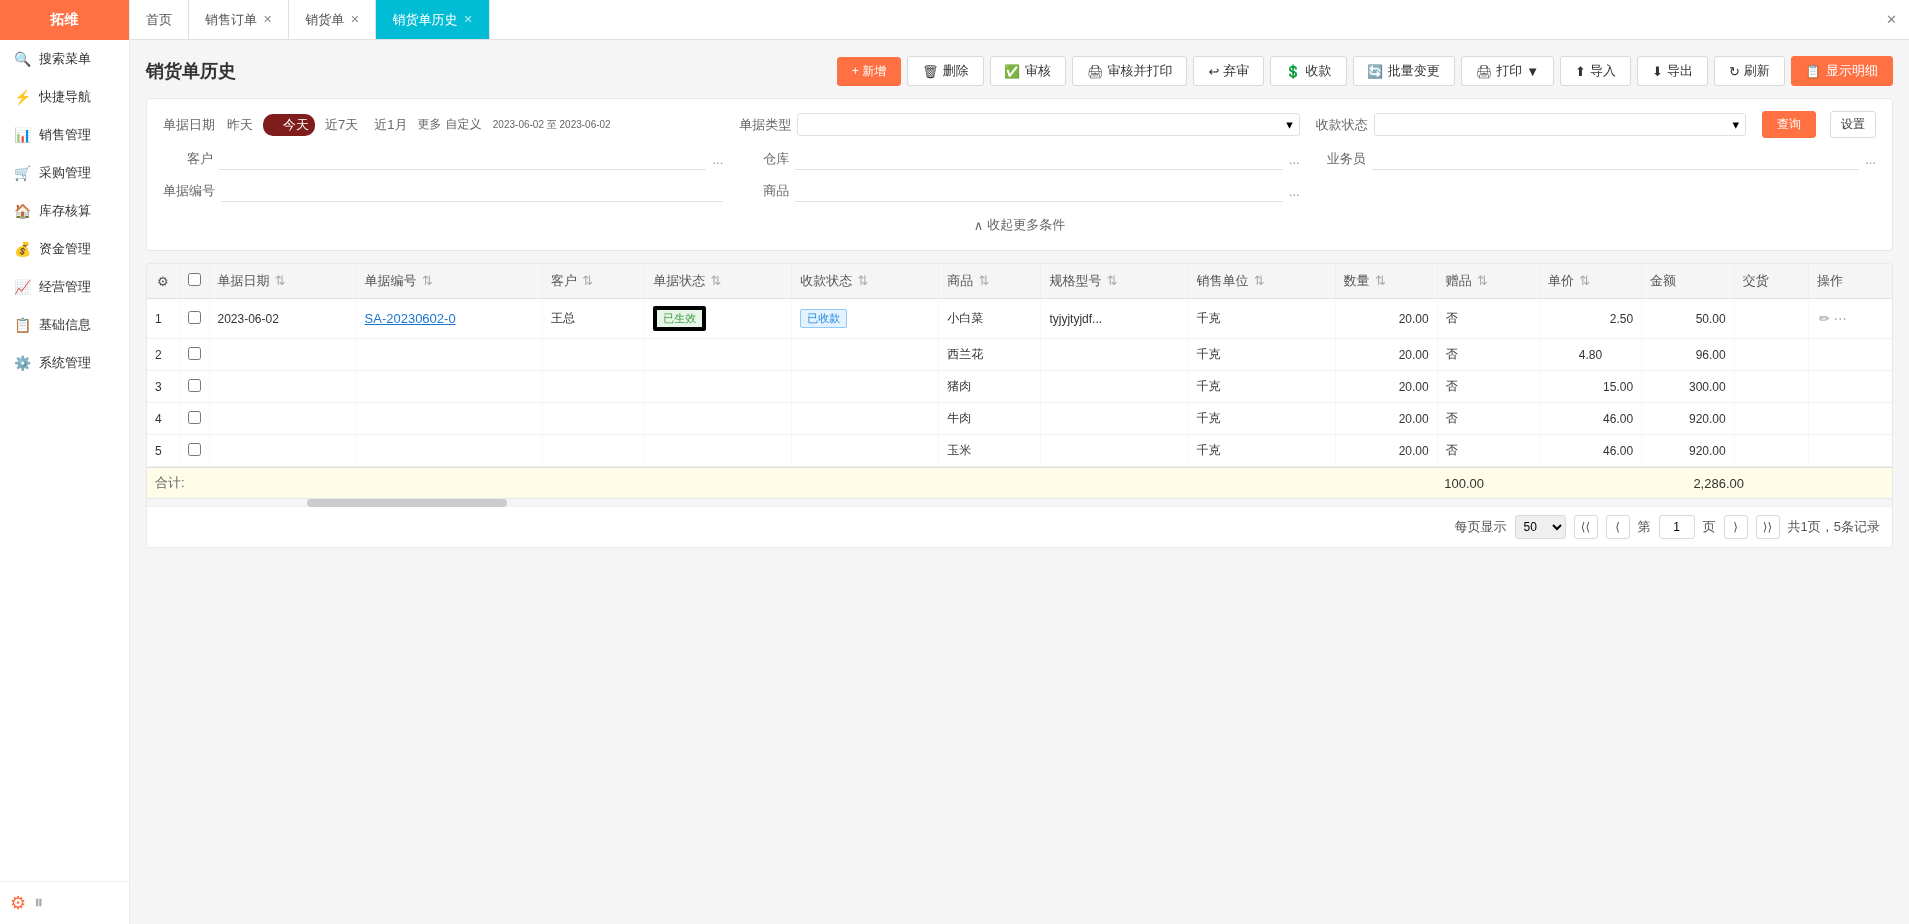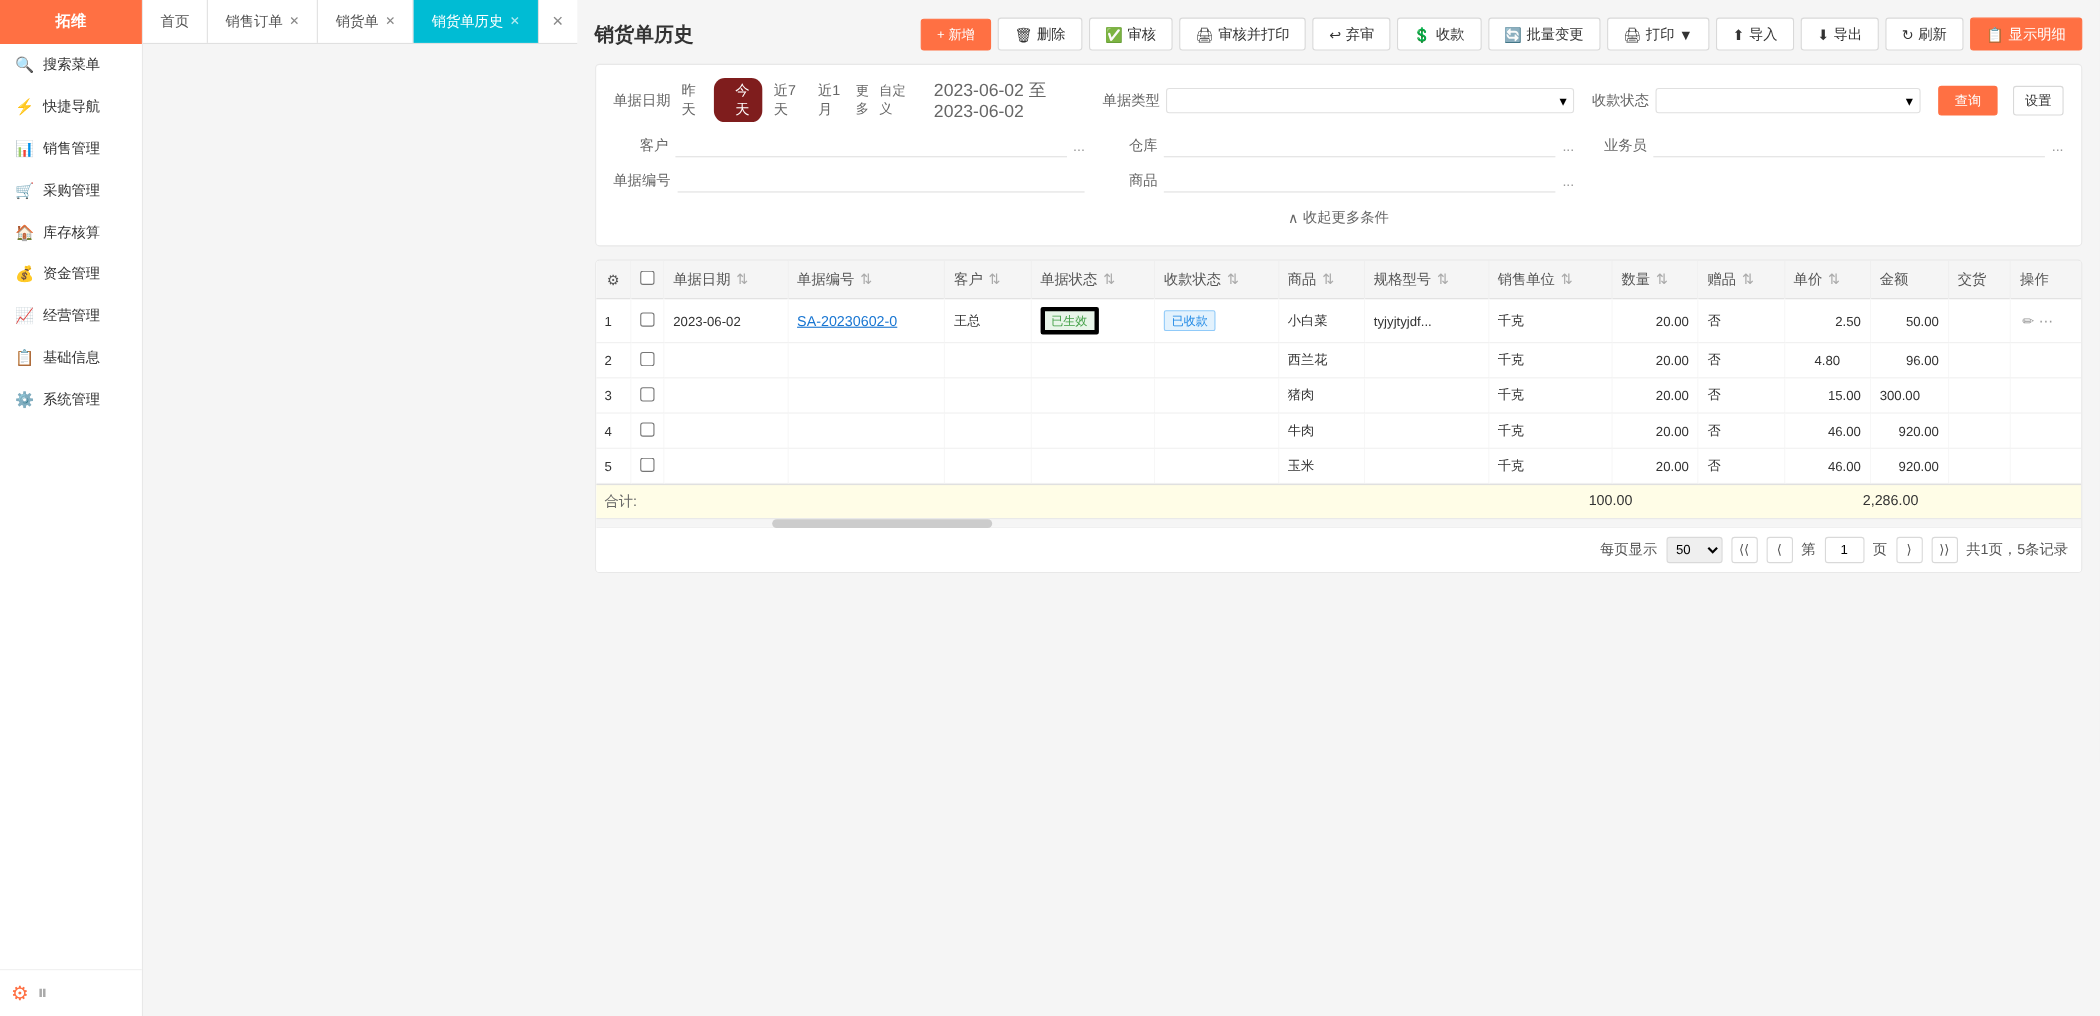--- a/index.html
+++ b/index.html
@@ -40,21 +40,21 @@
       padding: 10px;
       display: flex;
       gap: 8px;
       border-top: 1px solid #f0f0f0;
     }
 
     
     .main {
       flex: 1;
       display: flex;
-      flex-direction: row;
+      flex-direction: column;
       overflow: hidden;
     }
 
     
     .tab-bar {
       height: 40px;
       background: #fff;
       border-bottom: 1px solid #e0e0e0;
       display: flex;
       align-items: stretch;
@@ -156,21 +156,21 @@
       border-radius: 3px;
       padding: 3px 6px;
       cursor: pointer;
       background: #fff;
       min-width: 120px;
       justify-content: space-between;
     }
     .date-filter { display: flex; align-items: center; gap: 4px; font-size: 12px; }
     .date-tag { padding: 2px 6px; border-radius: 2px; cursor: pointer; color: #666; }
     .date-tag.active { background: #7f1d1d; color: #fff; border-radius: 10px; padding-left: 20px; }
-    .date-range { color: #666; font-size: 16px; margin-left: 12px; }
+    .date-range { color: #666; font-size: 10px; }
     .more-link { color: #666; cursor: pointer; text-decoration: none; font-size: 12px; }
     .ellipsis-btn { color: #999; cursor: pointer; }
 
     .collapse-btn {
       display: flex;
       align-items: center;
       justify-content: center;
       gap: 4px;
       color: #666;
       cursor: pointer;
@@ -223,21 +223,21 @@
     .tag-green { background: #e8f5e9; color: #43a047; border: 4px solid #000000; }
     .tag-blue { background: #e3f2fd; color: #1e88e5; border: 1px solid #90caf9; }
     .link-text { color: #1976d2; cursor: pointer; text-decoration: underline; }
     .action-btn { color: #999; cursor: pointer; margin: 0 2px; font-size: 13px; }
 
     
     .table-footer {
       background: #fffde7;
       border-top: 1px solid #e0e0e0;
       display: flex;
-      align-items: flex-start;
+      align-items: center;
       padding: 6px 8px;
       font-size: 12px;
       color: #333;
     }
     .footer-label { min-width: 80px; color: #666; }
 
     
     .pagination-bar {
       display: flex;
       align-items: center;
@@ -603,21 +603,21 @@
       <td></td>
       <td></td>
       <td></td>
       <td></td>
       <td>猪肉</td>
       <td></td>
       <td>千克</td>
       <td style="text-align:right;">20.00</td>
       <td>否</td>
       <td style="text-align:right;">15.00</td>
-      <td style="">300.00</td>
+      <td style="text-align:right;">300.00</td>
       <td></td>
       <td></td>
     </tr>
             <tr>
       <td>4</td>
       <td class="col-check"><input type="checkbox" style=""></td>
       <td></td>
       <td></td>
       <td></td>
       <td></td>

